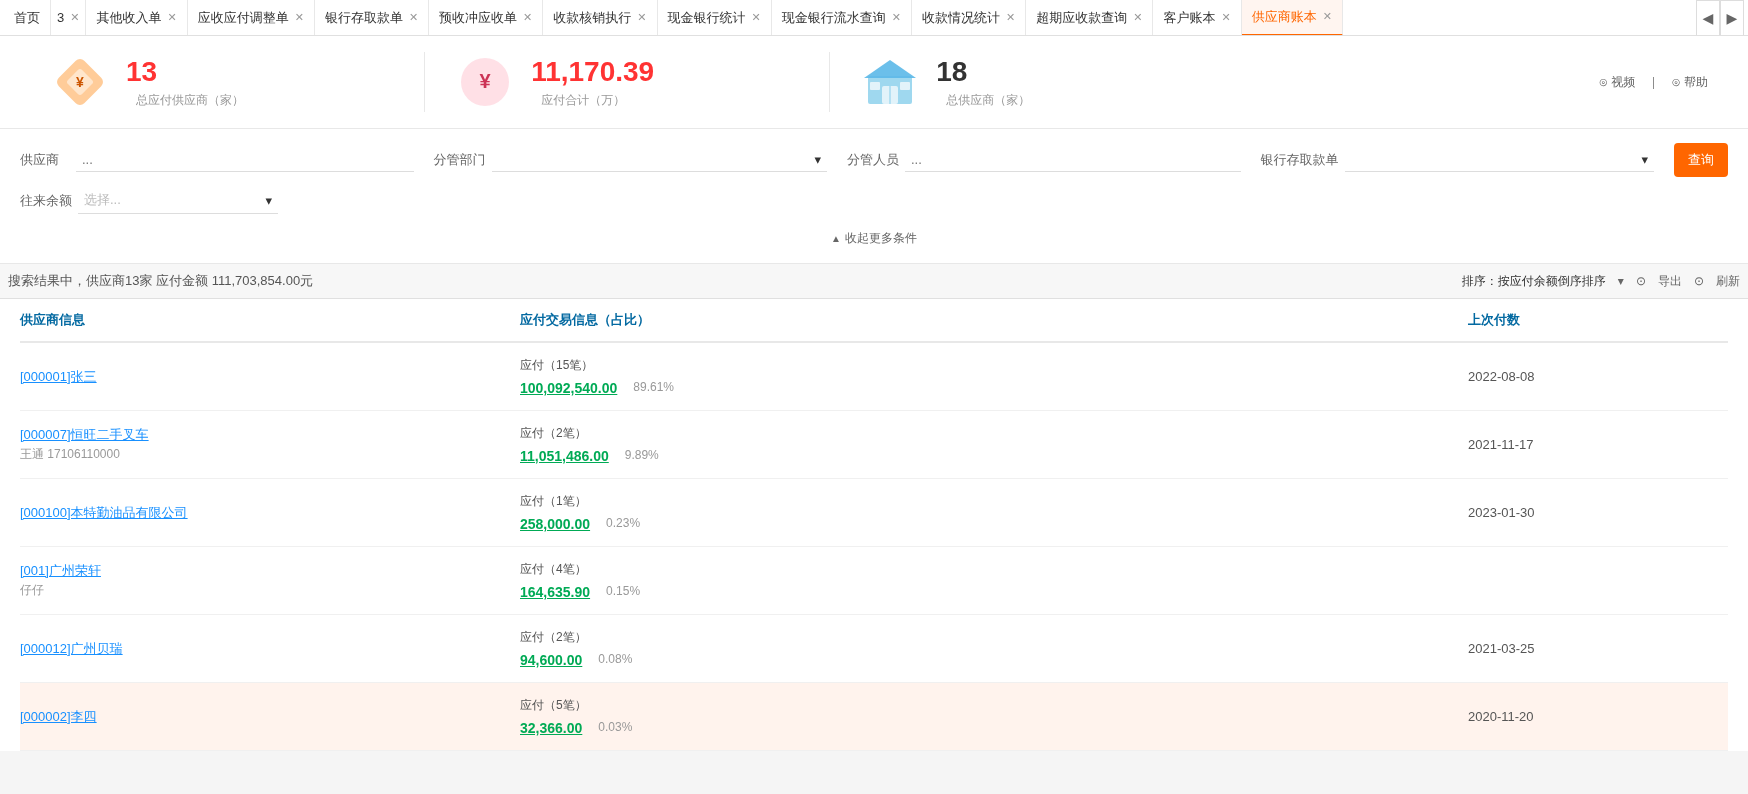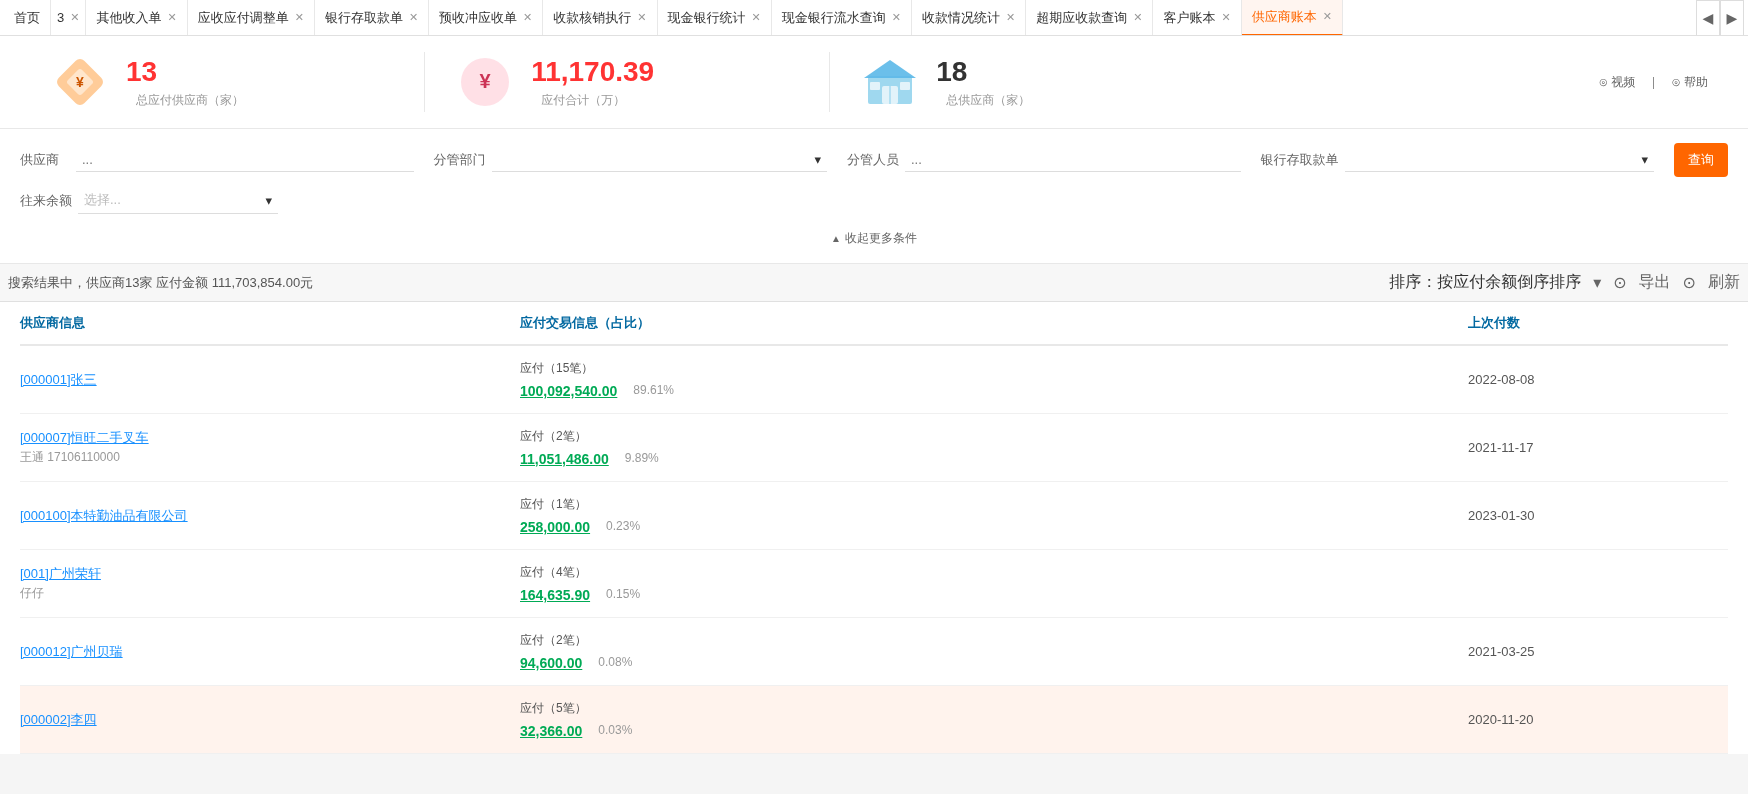--- a/index.html
+++ b/index.html
@@ -176,21 +176,21 @@
       background: #f7f7f7;
       padding: 8px 8px;
       border-bottom: 1px solid #e0e0e0;
       font-size: 13px;
       color: #555;
     }
     .result-bar-right {
       display: flex;
       align-items: center;
       gap: 12px;
-      font-size: 16px;
+      font-size: 12px;
       color: #666;
     }
     .result-bar-right span { cursor: pointer; }
     .sort-label { color: #333; }
 
     
     .table-area {
       background: #fff;
       padding: 0 20px;
     }

